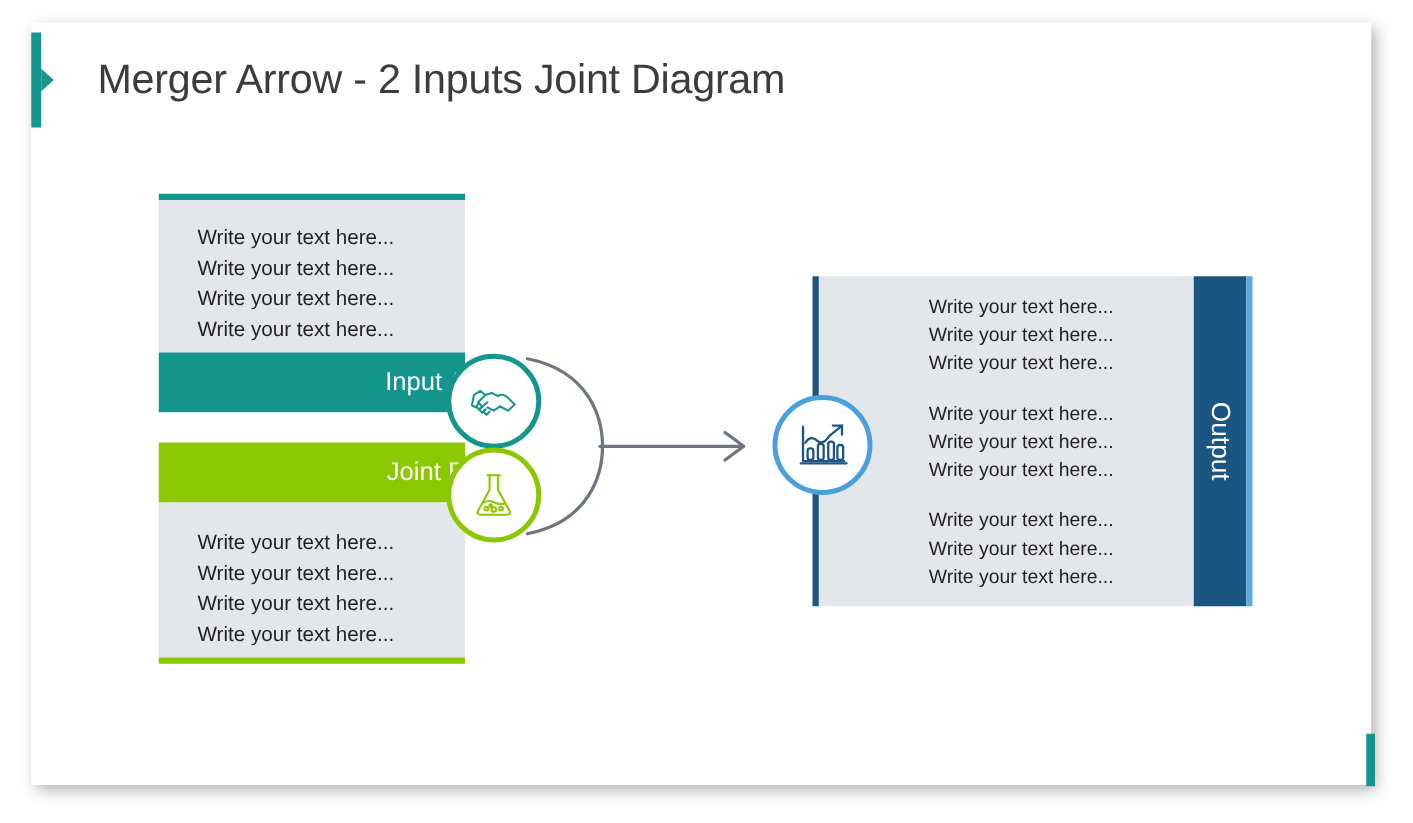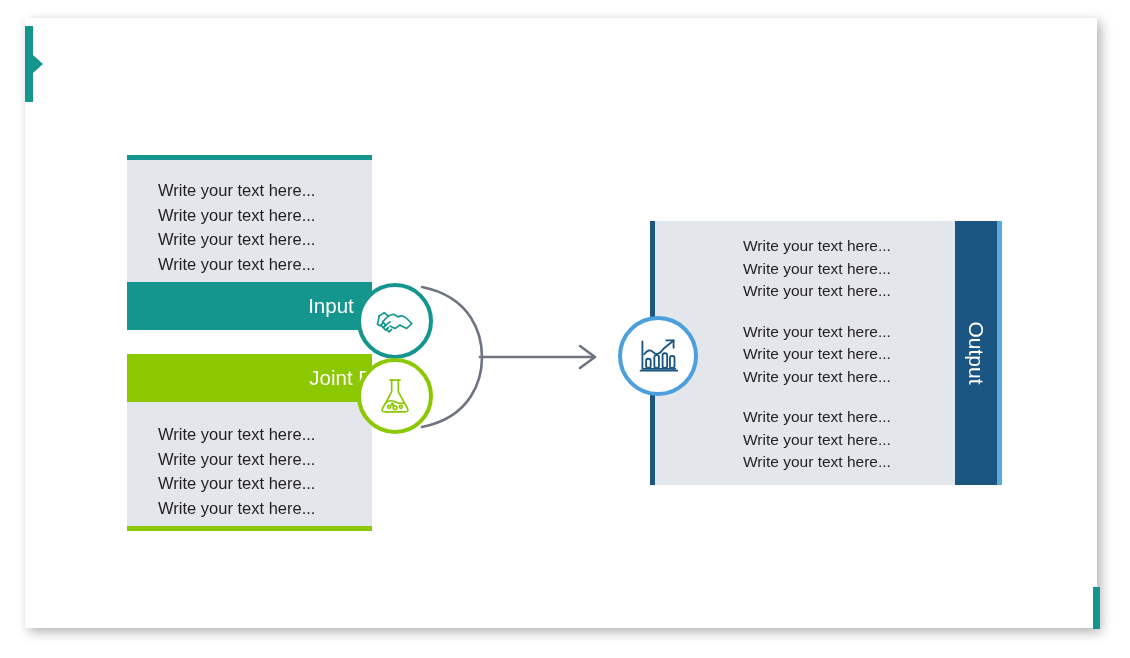--- a/index.html
+++ b/index.html
@@ -227,20 +227,21 @@
 <body>
 
 <div id="slide-root">
 
   <div class="slide-card"></div>
 
   <div class="accent-left"></div>
   <div class="accent-notch"></div>
   <div class="accent-bottom-right"></div>
 
+  <div class="slide-title">Merger Arrow - 2 Inputs Joint Diagram</div>
 
   <div class="input-col">
 
     <div>
       <div class="rule rule-teal"></div>
       <div class="text-panel panel-a-text">
         <div class="line">Write your text here...</div>
         <div class="line">Write your text here...</div>
         <div class="line">Write your text here...</div>
         <div class="line">Write your text here...</div>

